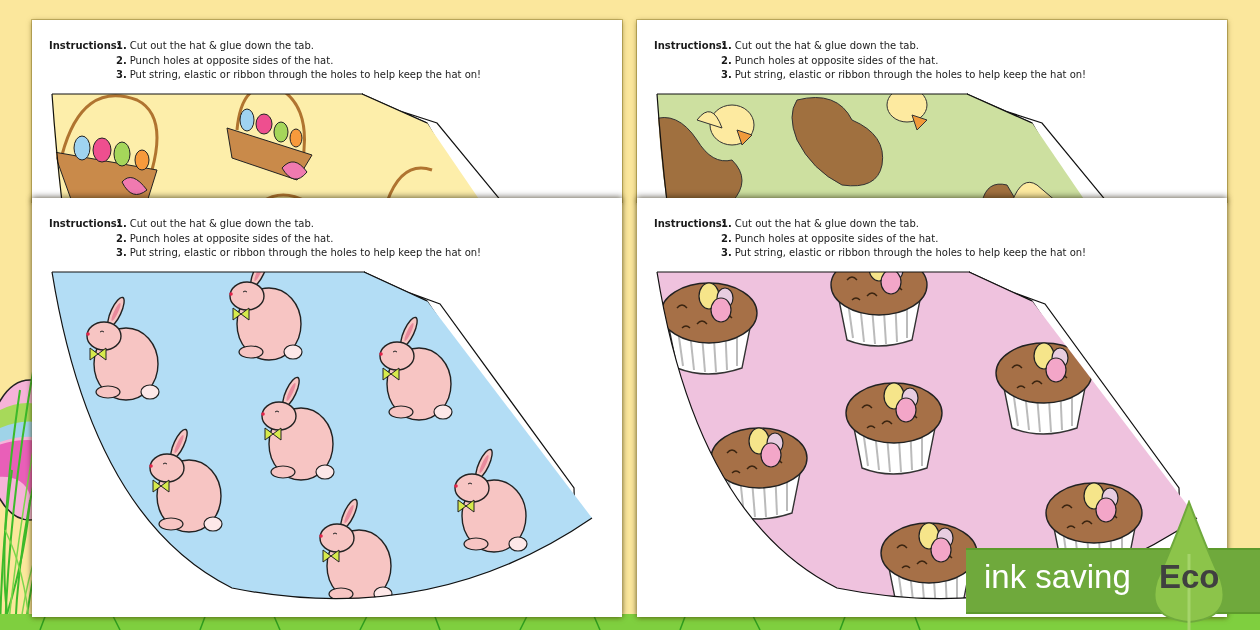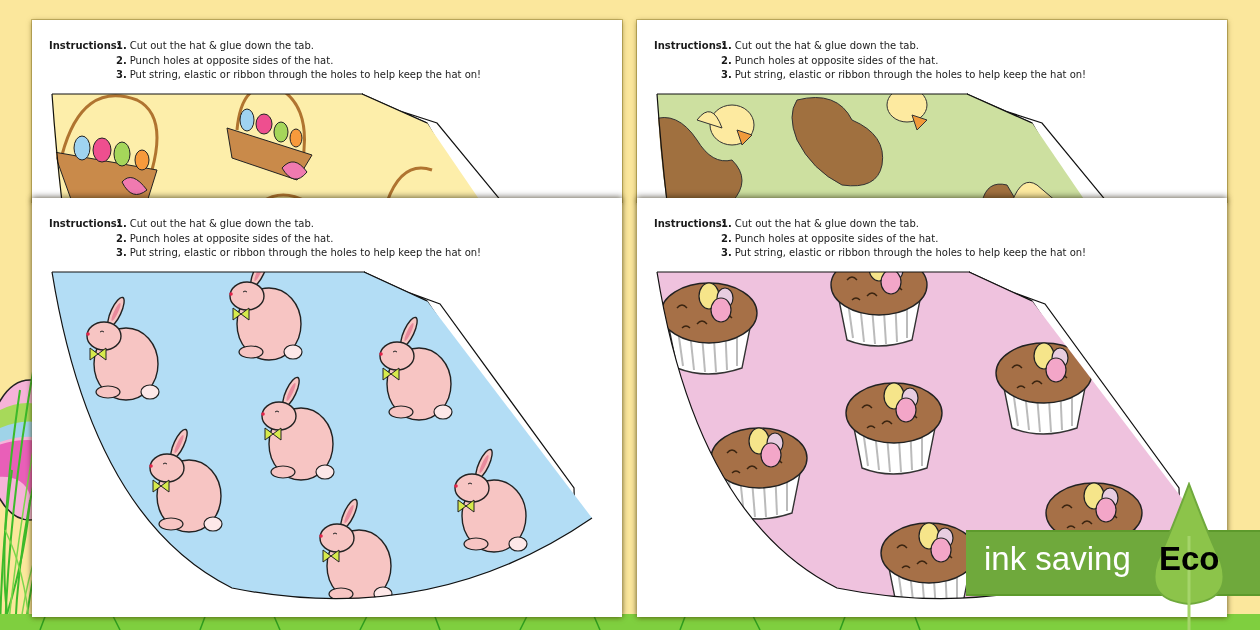--- a/index.html
+++ b/index.html
@@ -30,36 +30,36 @@
       font-family: "DejaVu Sans", sans-serif;
     }
     .instr-row { display: flex; white-space: nowrap; }
     .instr-label { font-weight: bold; width: 67px; display: inline-block; }
     .instr-spacer { width: 67px; display: inline-block; }
     .instr-num { font-weight: bold; margin-right: 3px; }
 
     .hat { position: absolute; left: 0; top: 0; }
 
     .eco-badge {
-      position: absolute; left: 966px; top: 530px; width: 294px; height: 68px;
+      position: absolute; left: 966px; top: 548px; width: 294px; height: 68px;
     }
     .eco-bar {
       position: absolute; left: 0; top: 0; width: 294px; height: 66px;
       background: #6fa93c; border-top: 2px solid #5d9a2c; border-bottom: 2px solid #5d9a2c;
       box-sizing: border-box;
     }
     .eco-label {
       position: absolute; left: 18px; top: 10px;
       font-family: "Liberation Sans", sans-serif; font-size: 33px; color: #ffffff;
       letter-spacing: 0px;
     }
     .eco-leaf { position: absolute; left: 183px; top: -48px; }
     .eco-word {
       position: absolute; left: 193px; top: 10px;
-      font-family: "Liberation Sans", sans-serif; font-weight: bold; font-size: 33px; color: #000000;
+      font-family: "Liberation Sans", sans-serif; font-weight: bold; font-size: 33px; color: #404040;
     }
   </style>
 </head>
 <body>
 
 <div class="bg-grass">
   <svg width="60" height="330" viewBox="0 0 60 330">
     <ellipse cx="30" cy="150" rx="42" ry="70" fill="#f6b3d9" stroke="#222" stroke-width="1.5"></ellipse>
     <path d="M-10 130 Q30 112 60 128 L60 145 Q30 128 -10 146 Z" fill="#9fd3e8"></path>
     <path d="M-10 148 Q30 132 60 148 L60 175 Q40 165 30 195 Q22 172 -10 178 Z" fill="#e95fb8"></path>

